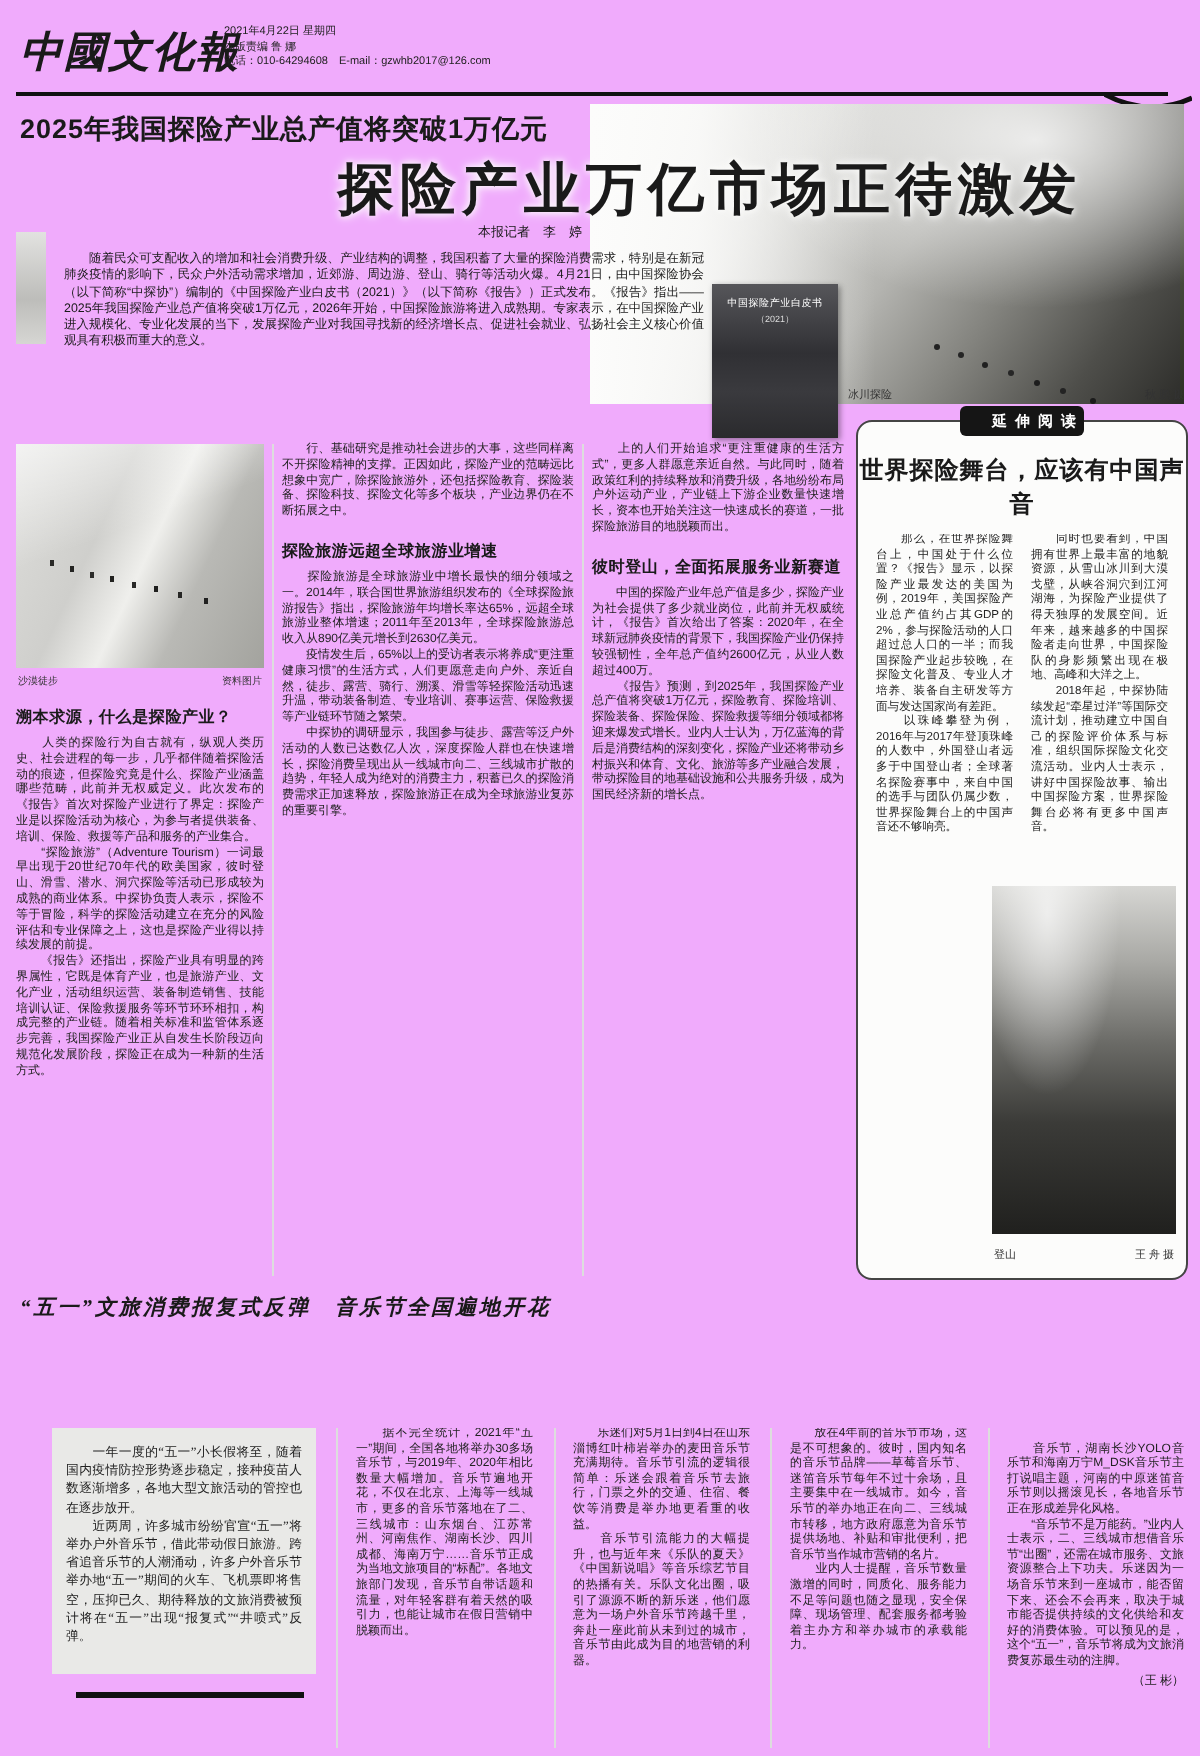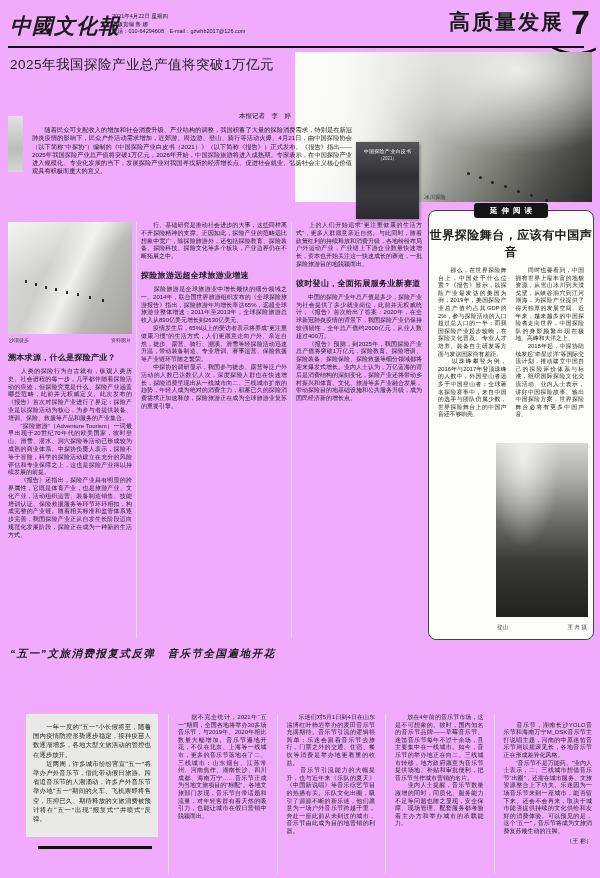--- a/index.html
+++ b/index.html
@@ -18,21 +18,21 @@
 
   
   .lead-photo{position:absolute;left:295px;top:52px;width:297px;height:150px;
       background:
         radial-gradient(ellipse at 75% 12%, rgba(255,255,255,.8), rgba(255,255,255,0) 45%),
         linear-gradient(125deg,#f0f0ee 0%,#d9d9d6 30%,#b4b4b0 52%,#84847f 68%,#4e4e4a 85%,#2c2c29 100%);}
   .lead-photo::before{content:"";position:absolute;inset:0;
       background:linear-gradient(to right,#fcfcfb 0%,rgba(252,252,251,.85) 18%,rgba(252,252,251,0) 48%);}
   .lead-photo::after{content:"";position:absolute;left:58%;bottom:18%;width:3px;height:3px;border-radius:50%;background:#222;
       box-shadow:12px 4px 0 #252525,24px 9px 0 #202020,37px 13px 0 #262626,50px 18px 0 #1d1d1d,63px 22px 0 #232323,78px 27px 0 #1b1b1b;}
-  .kicker{position:absolute;left:10px;top:56px;font-size:13.5px;font-weight:normal;letter-spacing:.5px;z-index:3;}
+  .kicker{position:absolute;left:10px;top:56px;font-size:13.5px;font-weight:bold;letter-spacing:.5px;z-index:3;}
   .headline{position:absolute;left:130px;top:76px;width:450px;text-align:center;z-index:3;
       font-family:"Liberation Serif",serif;font-size:28px;font-weight:900;letter-spacing:3px;
       text-shadow:0 0 3px #fcfcfb,0 0 6px #fcfcfb;}
   .byline{position:absolute;left:150px;top:112px;width:230px;text-align:center;font-size:6.5px;z-index:3;}
   .left-strip{position:absolute;left:8px;top:116px;width:15px;height:56px;
       background:linear-gradient(180deg,#e2e2e0,#bdbdba 60%,#d6d6d3);}
   .intro{position:absolute;left:32px;top:126px;width:320px;font-size:6.2px;line-height:8.3px;
       text-align:justify;white-space:pre-line;z-index:2;}
   .book{position:absolute;left:356px;top:142px;width:63px;height:77px;z-index:4;
       background:linear-gradient(180deg,#56565a 0%,#303034 45%,#3a3a3e 70%,#2a2a2d 100%);
@@ -55,21 +55,21 @@
   .col-body{font-size:6px;line-height:7.8px;text-align:justify;white-space:pre-line;color:#222;}
   .colB{position:absolute;left:141px;top:222px;width:146px;}
   .colC{position:absolute;left:296px;top:222px;width:126px;}
   .vr{position:absolute;top:222px;height:416px;width:1px;background:#ddd;}
 
   
   .sidebar{position:absolute;left:428px;top:210px;width:164px;height:428px;
       border:1px solid #444;border-radius:8px;background:#fcfcfb;}
   .badge{position:absolute;top:-8px;left:50%;transform:translateX(-50%);
       background:#151515;color:#fff;font-size:7.5px;font-weight:bold;letter-spacing:4px;
-      padding:3px 12px 2px 16px;border-radius:3px;white-space:nowrap;}
+      padding:3px 0 2px 16px;border-radius:3px;white-space:nowrap;}
   .sb-title{margin-top:16px;text-align:center;font-family:"Liberation Serif",serif;
       font-size:12px;font-weight:bold;letter-spacing:.5px;}
   .sb-body{margin:6px 9px 0;height:372px;overflow:hidden;column-count:2;column-gap:9px;
       font-size:5.8px;line-height:7.6px;text-align:justify;white-space:pre-line;color:#222;}
   .sb-photo{position:absolute;right:5px;bottom:22px;width:92px;height:174px;
       background:
         radial-gradient(ellipse at 30% 8%, rgba(255,255,255,.7), rgba(255,255,255,0) 40%),
         linear-gradient(180deg,#d6d6d3 0%,#a8a8a4 22%,#6b6b67 45%,#3b3b38 68%,#20201e 100%);}
   .sb-cap{position:absolute;right:6px;bottom:8px;width:90px;display:flex;
       justify-content:space-between;font-size:5.5px;color:#333;}
@@ -93,31 +93,28 @@
 <body>
 
 <div class="page">
 
   <div class="logo">中國文化報</div>
   <div class="mast-info">
     <div>2021年4月22日 星期四</div>
     <div>本版责编 鲁 娜</div>
     <div>电话：010-64294608　E-mail：gzwhb2017@126.com</div>
   </div>
-  <div class="mast-right">
-    <div class="section-title">高质量发展</div>
-    <div class="page-no">7</div>
-  </div>
   <div class="mast-rule"></div>
   <svg class="mast-tail" viewBox="0 0 44 12">
     <path d="M0,1 Q22,13 44,3" fill="none" stroke="#111" stroke-width="2.5"></path>
   </svg>
 
   <div class="lead-photo"></div>
   <div class="kicker">2025年我国探险产业总产值将突破1万亿元</div>
+  <div class="headline">探险产业万亿市场正待激发</div>
   <div class="byline">本报记者　李　婷</div>
   <div class="left-strip"></div>
   <div class="intro">　　随着民众可支配收入的增加和社会消费升级、产业结构的调整，我国积蓄了大量的探险消费需求，特别是在新冠肺炎疫情的影响下，民众户外活动需求增加，近郊游、周边游、登山、骑行等活动火爆。4月21日，由中国探险协会（以下简称“中探协”）编制的《中国探险产业白皮书（2021）》（以下简称《报告》）正式发布。《报告》指出——2025年我国探险产业总产值将突破1万亿元，2026年开始，中国探险旅游将进入成熟期。专家表示，在中国探险产业进入规模化、专业化发展的当下，发展探险产业对我国寻找新的经济增长点、促进社会就业、弘扬社会主义核心价值观具有积极而重大的意义。</div>
   <div class="book">
     <div class="book-title">中国探险产业白皮书</div>
     <div class="book-sub">（2021）</div>
   </div>
   <div class="lead-cap">
     <span>冰川探险</span>
     <span>秋 鹏 摄</span>

